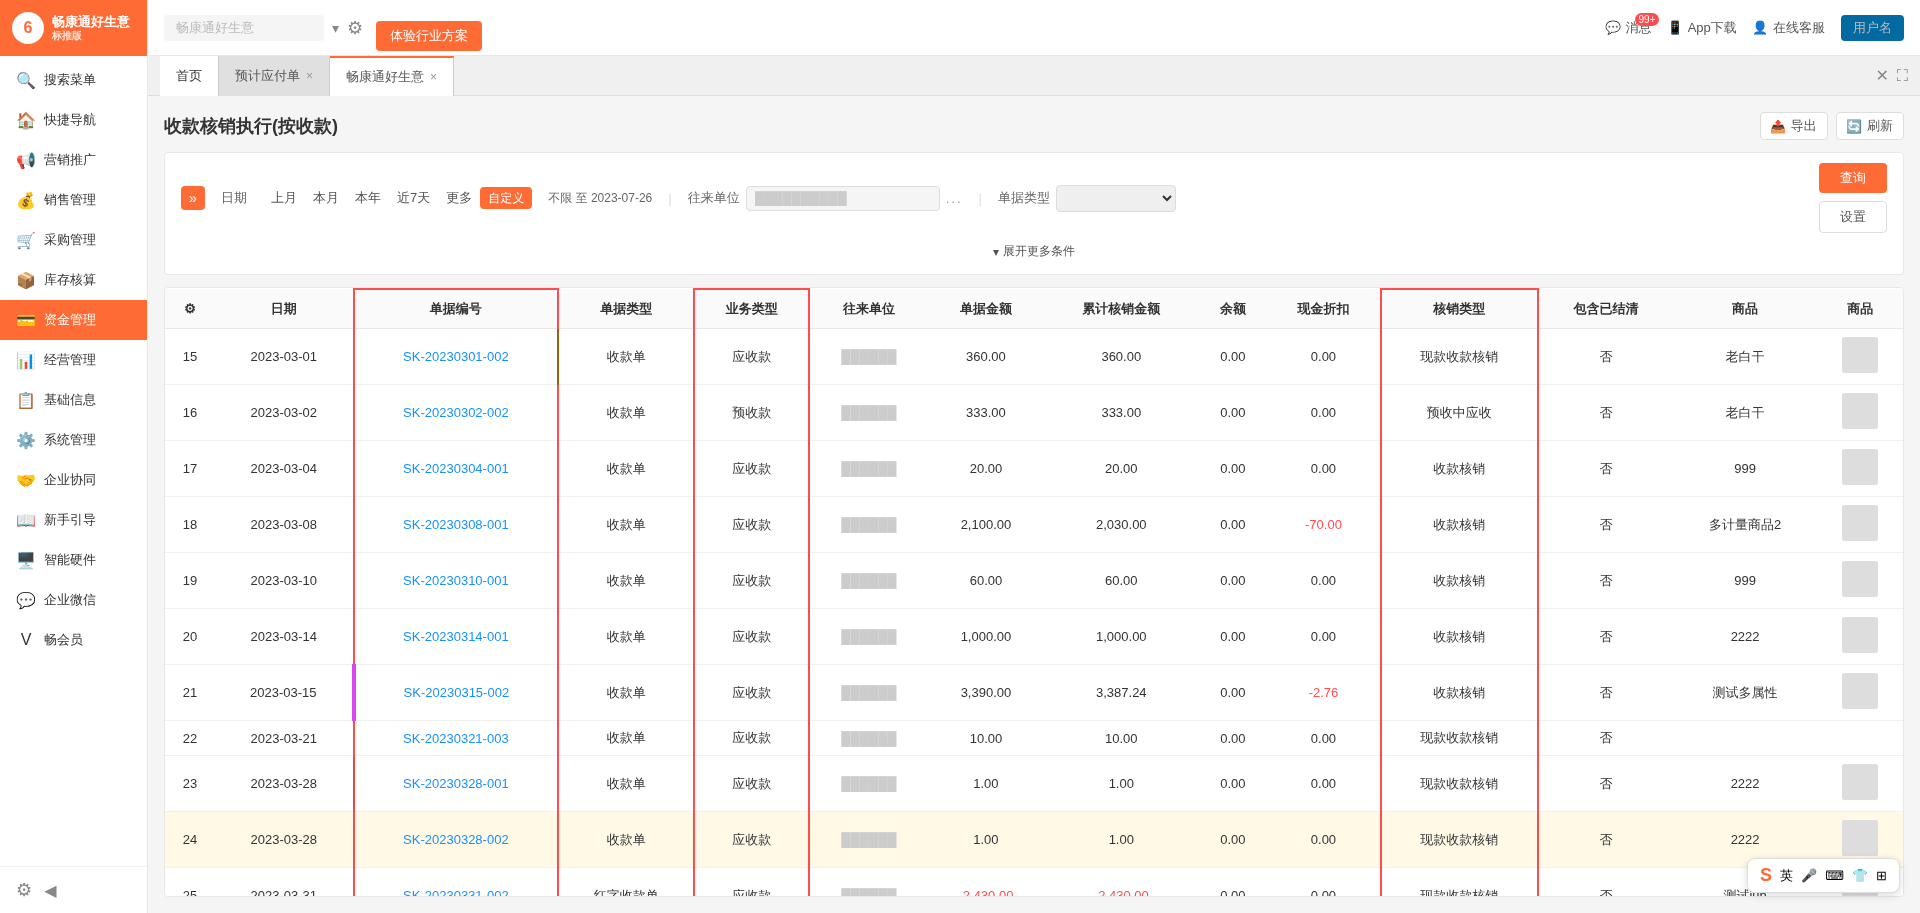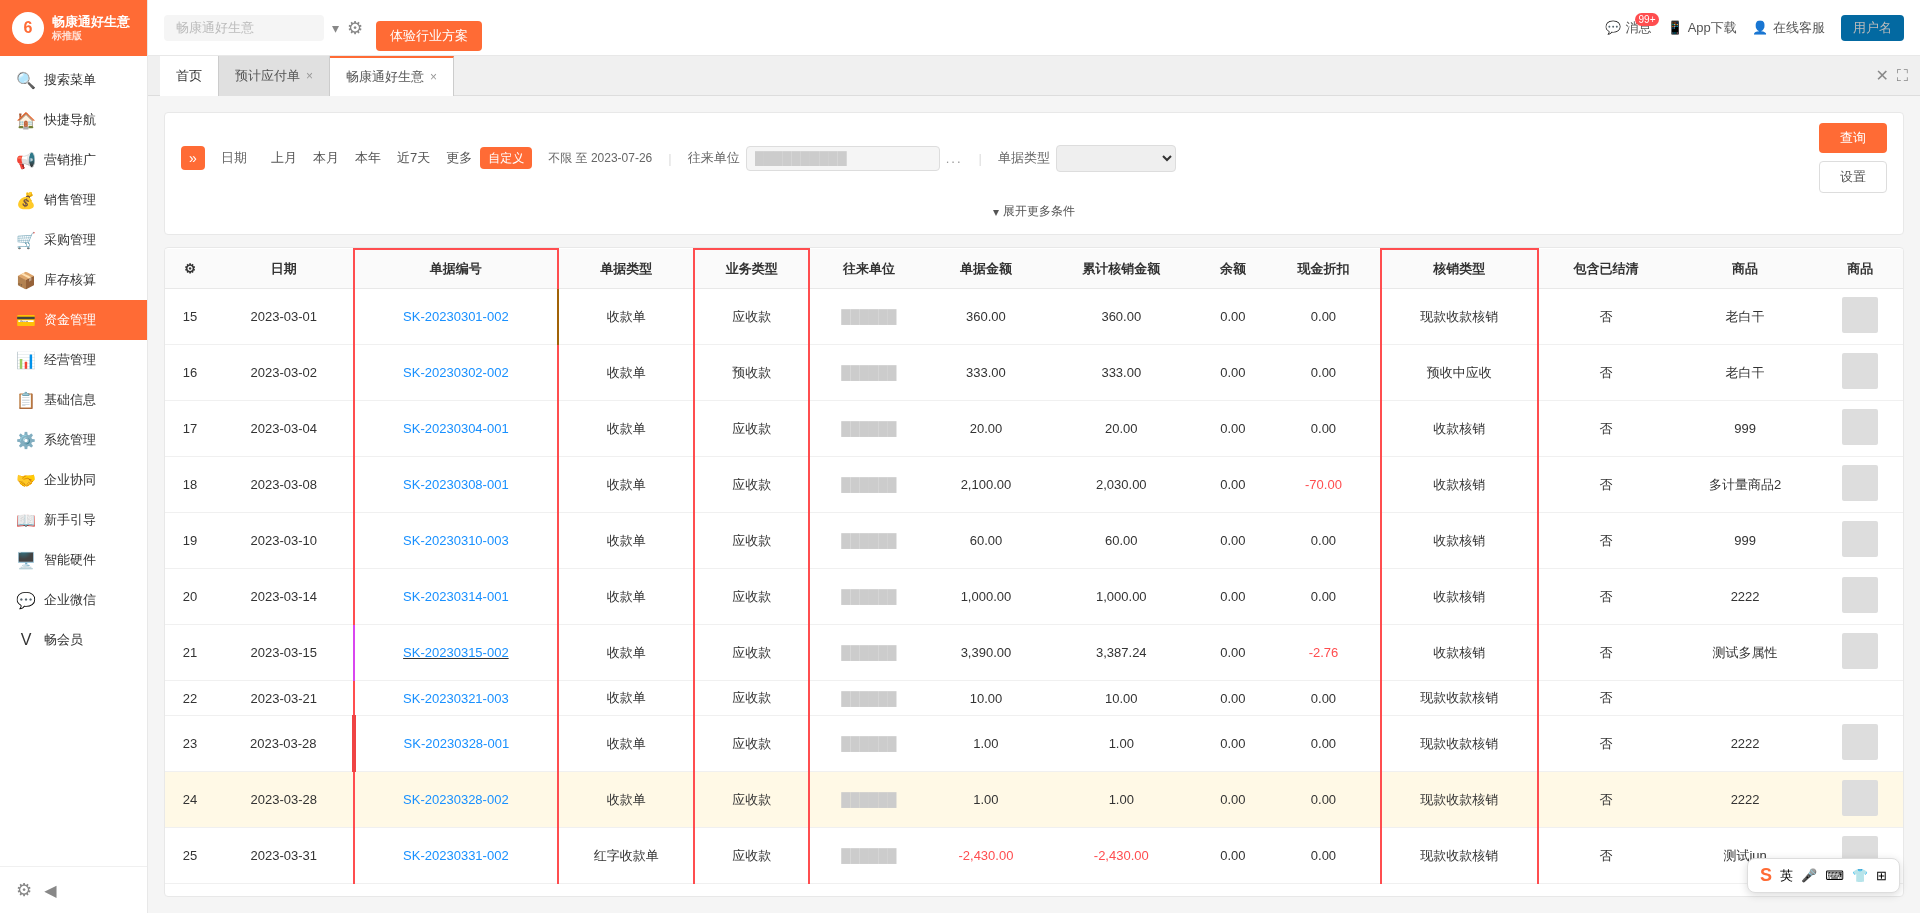--- a/index.html
+++ b/index.html
@@ -208,20 +208,33 @@
     </div>
     <div class="tabs-spacer"></div>
     <div class="tabs-right">
       <span>✕</span>
       <span>⛶</span>
     </div>
   </div>
 
   <div class="content">
 
+    <div class="page-header">
+      <div class="page-title">收款核销执行(按收款)</div>
+      <div class="page-header-actions">
+        <button class="btn-export">
+          <span>📤</span>
+          <span>导出</span>
+        </button>
+        <button class="btn-refresh">
+          <span>🔄</span>
+          <span>刷新</span>
+        </button>
+      </div>
+    </div>
 
     <div class="filter-bar">
       <div class="filter-row">
         <button class="filter-toggle">»</button>
         <span class="filter-label">日期</span>
         <div class="filter-date-btns">
           <button class="filter-date-btn">上月</button>
           <button class="filter-date-btn">本月</button>
           <button class="filter-date-btn">本年</button>
           <button class="filter-date-btn">近7天</button>
@@ -351,21 +364,21 @@
       <td>否</td>
       <td>多计量商品2</td>
       <td style="min-width:40px;">
         <div style="width:36px;height:36px;background:#ddd;display:inline-block;border-radius:2px;"></div>
       </td>
     </tr>
             <tr>
       <td>19</td>
       <td>2023-03-10</td>
       <td style="border-left:2px solid #ff4d4f;border-right:2px solid #ff4d4f;">
-        <a class="link-text">SK-20230310-003</a>
+        <a class="link-text">SK-20230310-001</a>
       </td>
       <td>收款单</td>
       <td style="border-left:2px solid #ff4d4f;border-right:2px solid #ff4d4f;">应收款</td>
       <td style="color:#ccc;">██████</td>
       <td class="">60.00</td>
       <td class="">60.00</td>
       <td>0.00</td>
       <td class="">0.00</td>
       <td style="border-left:2px solid #ff4d4f;border-right:2px solid #ff4d4f;">收款核销</td>
       <td>否</td>
@@ -390,21 +403,21 @@
       <td style="border-left:2px solid #ff4d4f;border-right:2px solid #ff4d4f;">收款核销</td>
       <td>否</td>
       <td>2222</td>
       <td style="min-width:40px;">
         <div style="width:36px;height:36px;background:#ddd;display:inline-block;border-radius:2px;"></div>
       </td>
     </tr>
             <tr>
       <td>21</td>
       <td>2023-03-15</td>
-      <td style="border-left:2px solid #d946ef;border-right:2px solid #ff4d4f;text-decoration:underline;">
+      <td style="border-left:4px solid #d946ef;border-right:2px solid #ff4d4f;">
         <a class="link-text">SK-20230315-002</a>
       </td>
       <td>收款单</td>
       <td style="border-left:2px solid #ff4d4f;border-right:2px solid #ff4d4f;">应收款</td>
       <td style="color:#ccc;">██████</td>
       <td class="">3,390.00</td>
       <td class="">3,387.24</td>
       <td>0.00</td>
       <td class="negative">-2.76</td>
       <td style="border-left:2px solid #ff4d4f;border-right:2px solid #ff4d4f;">收款核销</td>
@@ -430,21 +443,21 @@
       <td style="border-left:2px solid #ff4d4f;border-right:2px solid #ff4d4f;">现款收款核销</td>
       <td>否</td>
       <td></td>
       <td style="min-width:40px;">
         
       </td>
     </tr>
             <tr>
       <td>23</td>
       <td>2023-03-28</td>
-      <td style="border-left:4px solid #ef4444;border-right:2px solid #ff4d4f;">
+      <td style="border-left:2px solid #ef4444;border-right:2px solid #ff4d4f;">
         <a class="link-text">SK-20230328-001</a>
       </td>
       <td>收款单</td>
       <td style="border-left:2px solid #ff4d4f;border-right:2px solid #ff4d4f;">应收款</td>
       <td style="color:#ccc;">██████</td>
       <td class="">1.00</td>
       <td class="">1.00</td>
       <td>0.00</td>
       <td class="">0.00</td>
       <td style="border-left:2px solid #ff4d4f;border-right:2px solid #ff4d4f;">现款收款核销</td>

